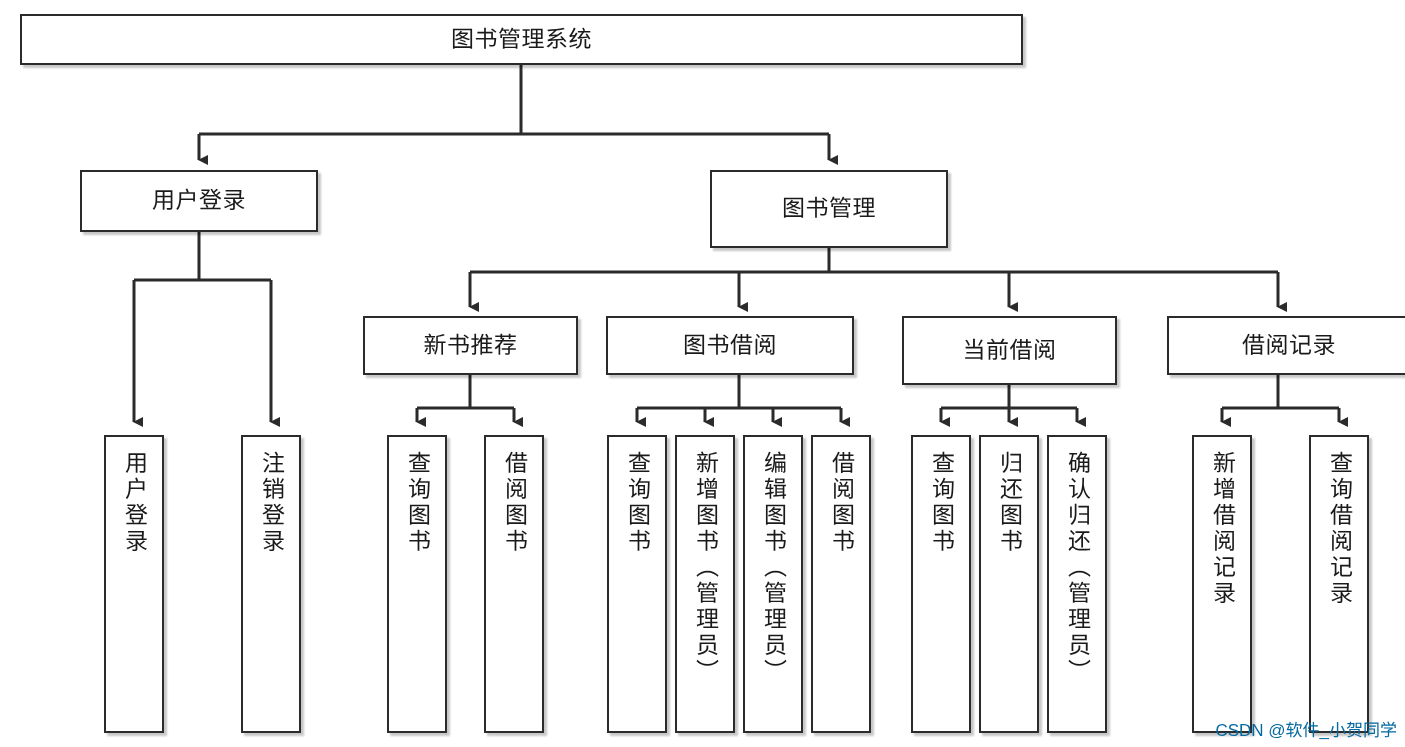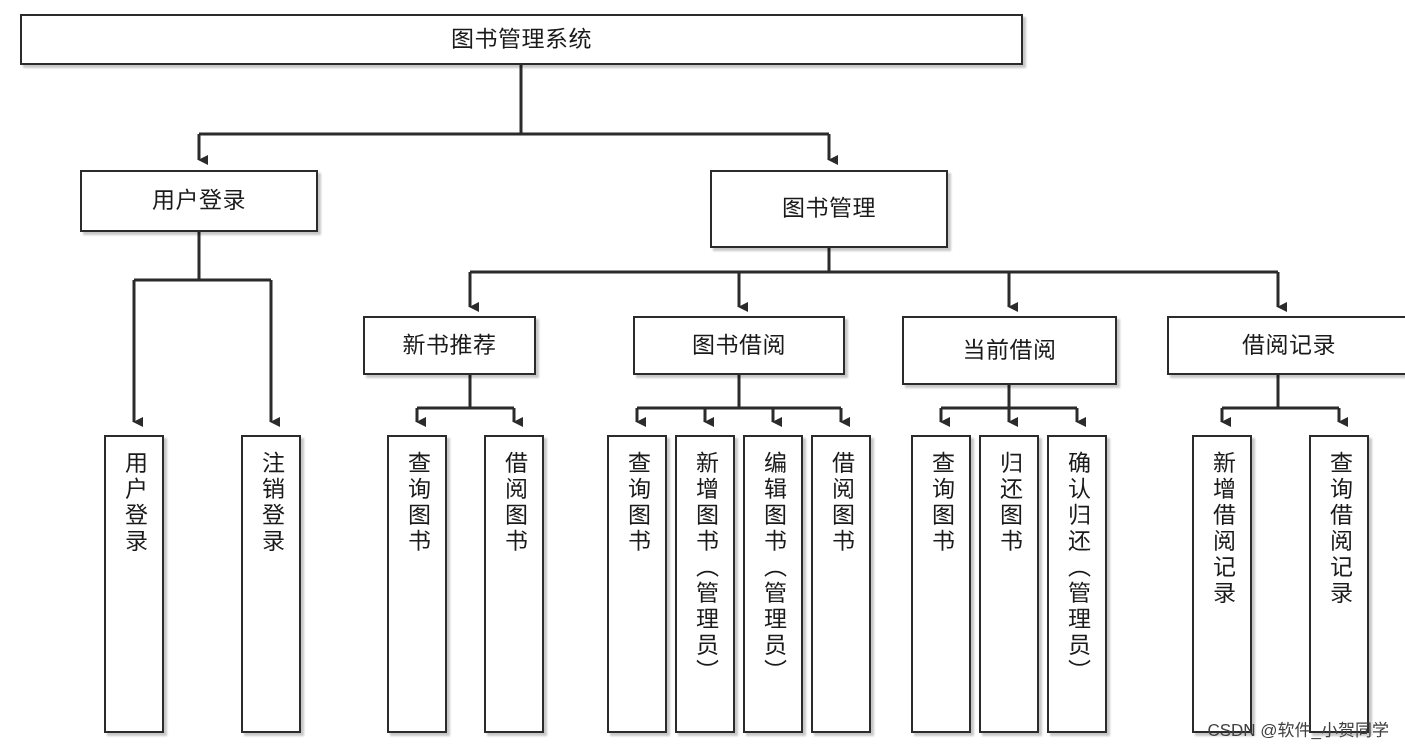--- a/index.html
+++ b/index.html
@@ -54,23 +54,23 @@
     max-height:280px;
   }
   svg.links{
     position:absolute;left:0;top:0;
     width:1405px;height:747px;
     z-index:1;
     pointer-events:none;
   }
   .watermark{
     position:absolute;
-    right:16px;bottom:6px;
+    right:8px;bottom:6px;
     font-size:17px;
-    color:#404040;
+    color:#0369a1;
     z-index:5;
     white-space:nowrap;
     font-family:"Liberation Sans","DejaVu Sans",sans-serif;
   }
 </style>
 </head>
 <body>
 
 <div id="diagram">
 
@@ -129,25 +129,25 @@
   </div>
 
   <div class="node horiz" style="left:80px;top:170px;width:238px;height:62px;">
     <span class="node-label">用户登录</span>
   </div>
 
   <div class="node horiz" style="left:710px;top:170px;width:238px;height:78px;">
     <span class="node-label">图书管理</span>
   </div>
 
-  <div class="node horiz" style="left:363px;top:316px;width:173px;height:59px;">
+  <div class="node horiz" style="left:363px;top:316px;width:215px;height:59px;">
     <span class="node-label">新书推荐</span>
   </div>
 
-  <div class="node horiz" style="left:633px;top:316px;width:212px;height:59px;">
+  <div class="node horiz" style="left:606px;top:316px;width:248px;height:59px;">
     <span class="node-label">图书借阅</span>
   </div>
 
   <div class="node horiz" style="left:902px;top:316px;width:215px;height:69px;">
     <span class="node-label">当前借阅</span>
   </div>
 
   <div class="node horiz" style="left:1167px;top:316px;width:244px;height:59px;">
     <span class="node-label">借阅记录</span>
   </div>

